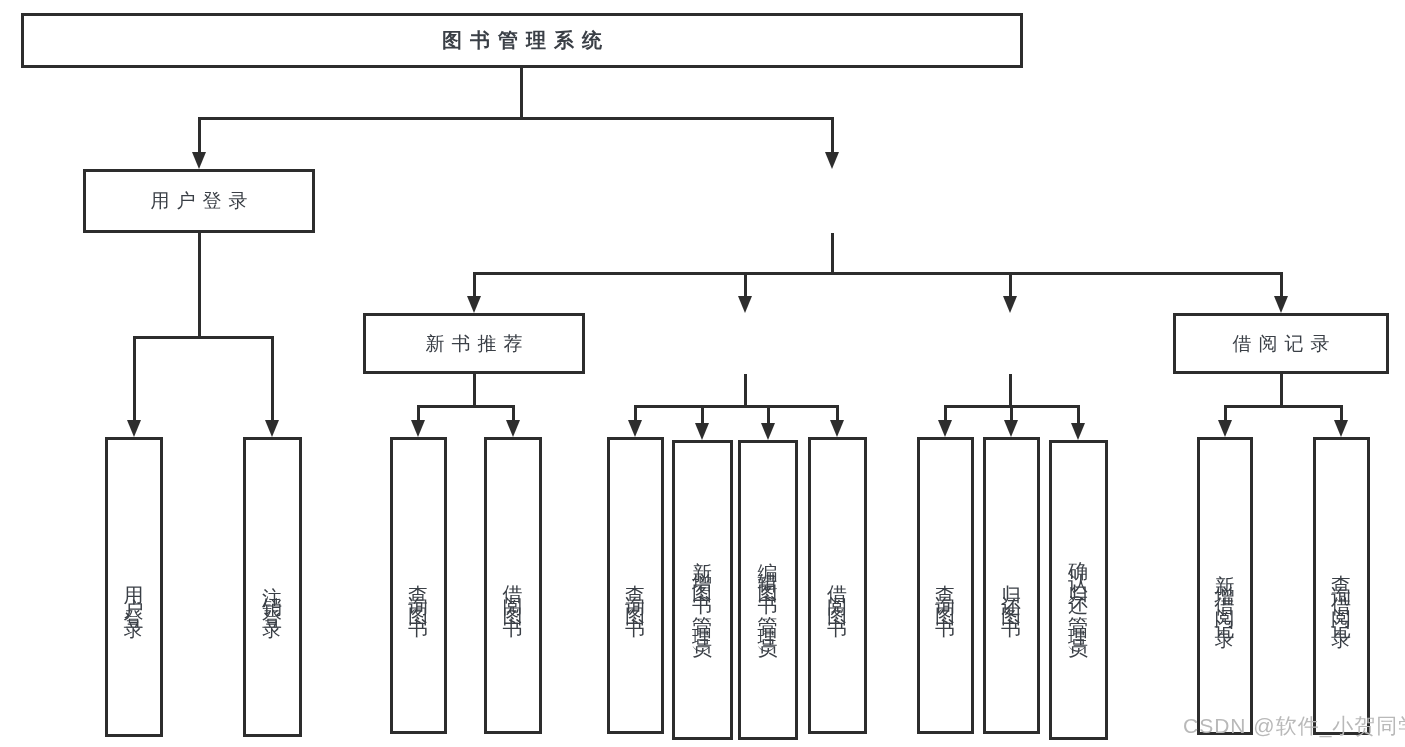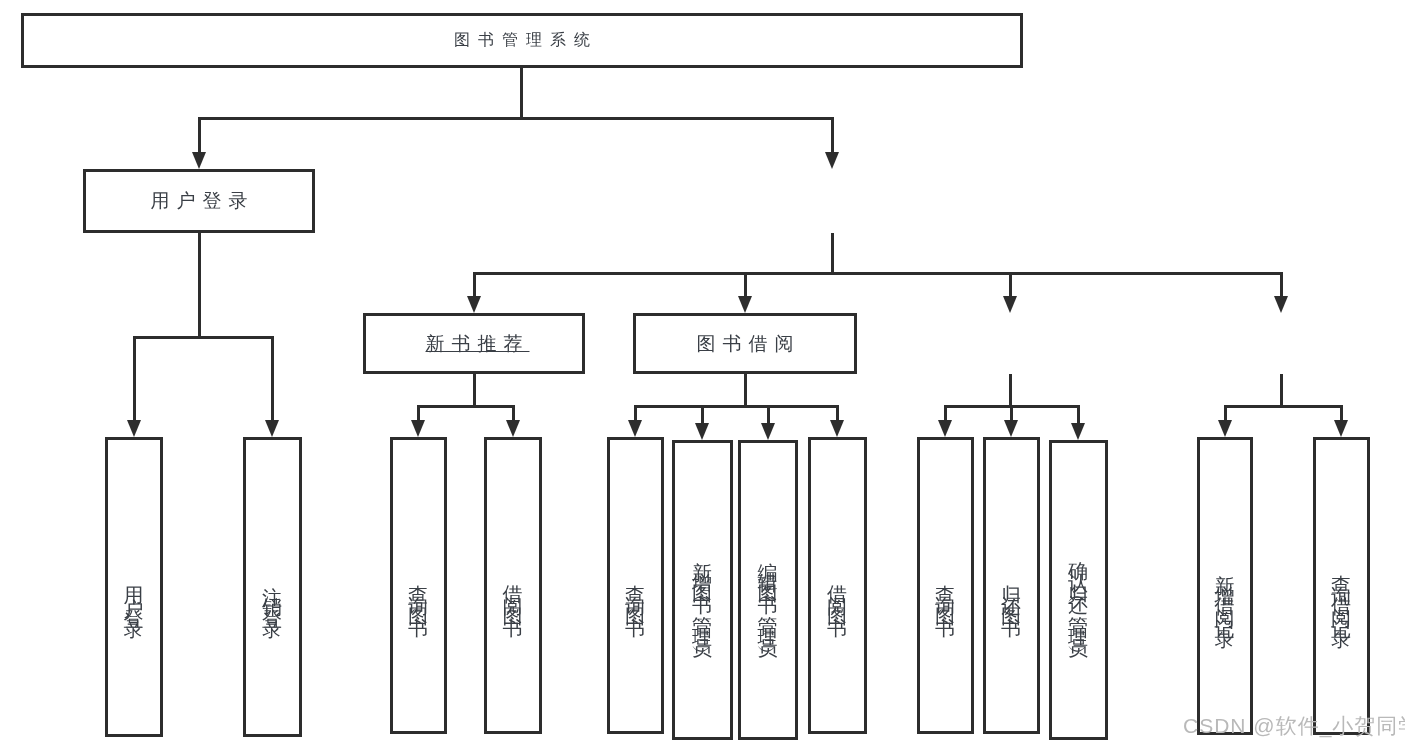--- a/index.html
+++ b/index.html
@@ -20,21 +20,21 @@
     display: flex;
     align-items: center;
     justify-content: center;
   }
   .hlabel {
     font-size: 19px;
     letter-spacing: 7px;
     padding-left: 7px;
     white-space: nowrap;
   }
-  .hlabel.big { font-size: 16px; letter-spacing: 8px; padding-left: 8px; }
+  .hlabel.big { font-size: 20px; letter-spacing: 8px; padding-left: 8px; font-weight: bold; }
   .vlabel {
     writing-mode: vertical-rl;
     text-orientation: mixed;
     font-size: 20px;
     line-height: 20px;
     letter-spacing: 11px;
     padding-top: 11px;
     white-space: nowrap;
   }
   .line { position: absolute; background: #2d2d2d; }
@@ -52,21 +52,21 @@
     font-size: 21px;
     letter-spacing: 1px;
     color: #b9b9b9;
     white-space: nowrap;
     z-index: 5;
   }
   
   #n-root { left: 21px;  top: 13px;  width: 1002px; height: 55px; }
   #n-l2a  { left: 83px;  top: 169px; width: 232px;  height: 64px; }
   #n-l2b  { left: 713px; top: 169px; width: 238px;  height: 64px; }
-  #n-l3a  { left: 363px; top: 313px; width: 222px;  height: 61px; text-decoration: underline; }
+  #n-l3a  { left: 363px; top: 313px; width: 222px;  height: 61px; }
   #n-l3b  { left: 633px; top: 313px; width: 224px;  height: 61px; }
   #n-l3c  { left: 903px; top: 313px; width: 214px;  height: 61px; }
   #n-l3d  { left: 1173px;top: 313px; width: 216px;  height: 61px; }
   #n-ul1  { left: 105px; top: 437px; width: 58px; height: 300px; }
   #n-ul2  { left: 243px; top: 437px; width: 59px; height: 300px; }
   #n-nb1  { left: 390px; top: 437px; width: 57px; height: 297px; }
   #n-nb2  { left: 484px; top: 437px; width: 58px; height: 297px; }
   #n-bb1  { left: 607px; top: 437px; width: 57px; height: 297px; }
   #n-bb2  { left: 672px; top: 440px; width: 61px; height: 300px; }
   #n-bb3  { left: 738px; top: 440px; width: 60px; height: 300px; }
@@ -141,22 +141,22 @@
     <span class="hlabel big">图书管理系统</span>
   </div>
 
   <div class="box" id="n-l2a">
     <span class="hlabel">用户登录</span>
   </div>
 
   <div class="box" id="n-l3a">
     <span class="hlabel">新书推荐</span>
   </div>
-  <div class="box" id="n-l3b">
-    <span class="hlabel">图书借阅</span>
+  <div class="box" id="n-l3d">
+    <span class="hlabel">借阅记录</span>
   </div>
 
   <div class="box" id="n-ul1">
     <span class="vlabel">用户登录</span>
   </div>
   <div class="box" id="n-ul2">
     <span class="vlabel">注销登录</span>
   </div>
 
   <div class="box" id="n-nb1">

